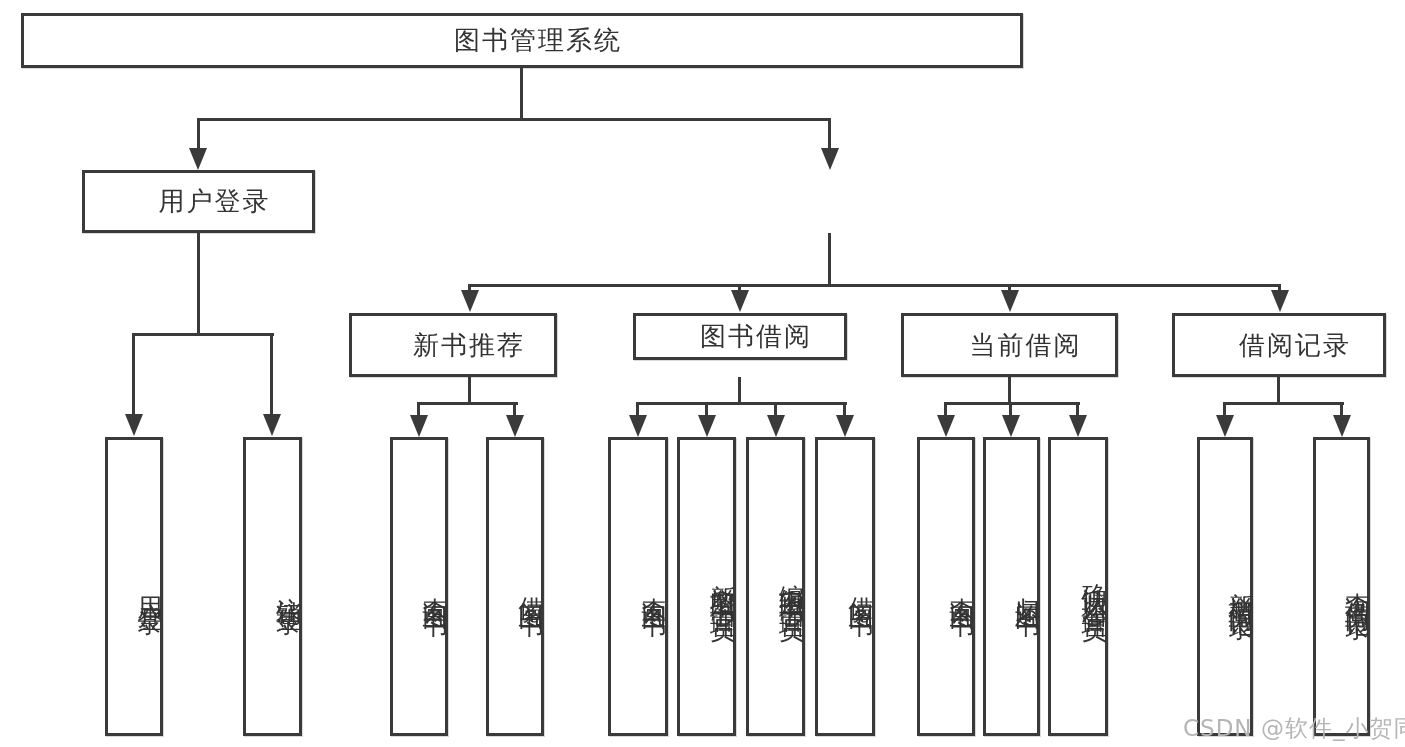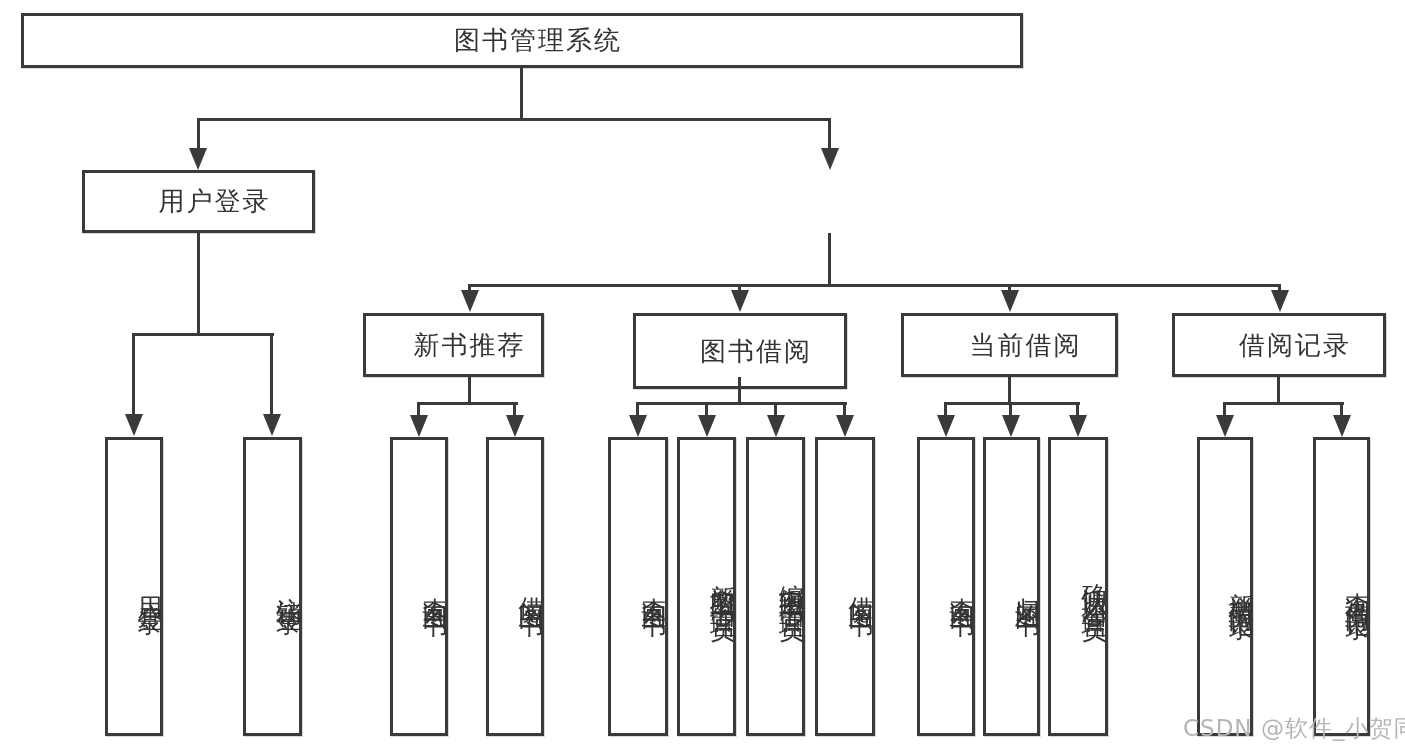--- a/index.html
+++ b/index.html
@@ -81,22 +81,22 @@
   <div class="hline" style="left:468px;top:284px;width:813px"></div>
   <div class="vline" style="left:468px;top:284px;height:8px"></div>
   <div class="arrow" style="left:461px;top:290px"></div>
   <div class="vline" style="left:738px;top:284px;height:8px"></div>
   <div class="arrow" style="left:731px;top:290px"></div>
   <div class="vline" style="left:1008px;top:284px;height:8px"></div>
   <div class="arrow" style="left:1001px;top:290px"></div>
   <div class="vline" style="left:1278px;top:284px;height:8px"></div>
   <div class="arrow" style="left:1271px;top:290px"></div>
 
-  <div class="node h" style="left:363px;top:313px;width:181px;height:64px">新书推荐</div>
-  <div class="node h" style="left:633px;top:313px;width:214px;height:76px">图书借阅</div>
+  <div class="node h" style="left:349px;top:313px;width:208px;height:64px">新书推荐</div>
+  <div class="node h" style="left:633px;top:313px;width:214px;height:47px">图书借阅</div>
   <div class="node h" style="left:901px;top:313px;width:217px;height:64px">当前借阅</div>
   <div class="node h" style="left:1172px;top:313px;width:214px;height:64px">借阅记录</div>
 
   <div class="vline" style="left:468px;top:377px;height:28px"></div>
   <div class="hline" style="left:417px;top:402px;width:101px"></div>
   <div class="vline" style="left:417px;top:402px;height:16px"></div>
   <div class="arrow" style="left:410px;top:415px"></div>
   <div class="vline" style="left:513px;top:402px;height:16px"></div>
   <div class="arrow" style="left:506px;top:415px"></div>
 

